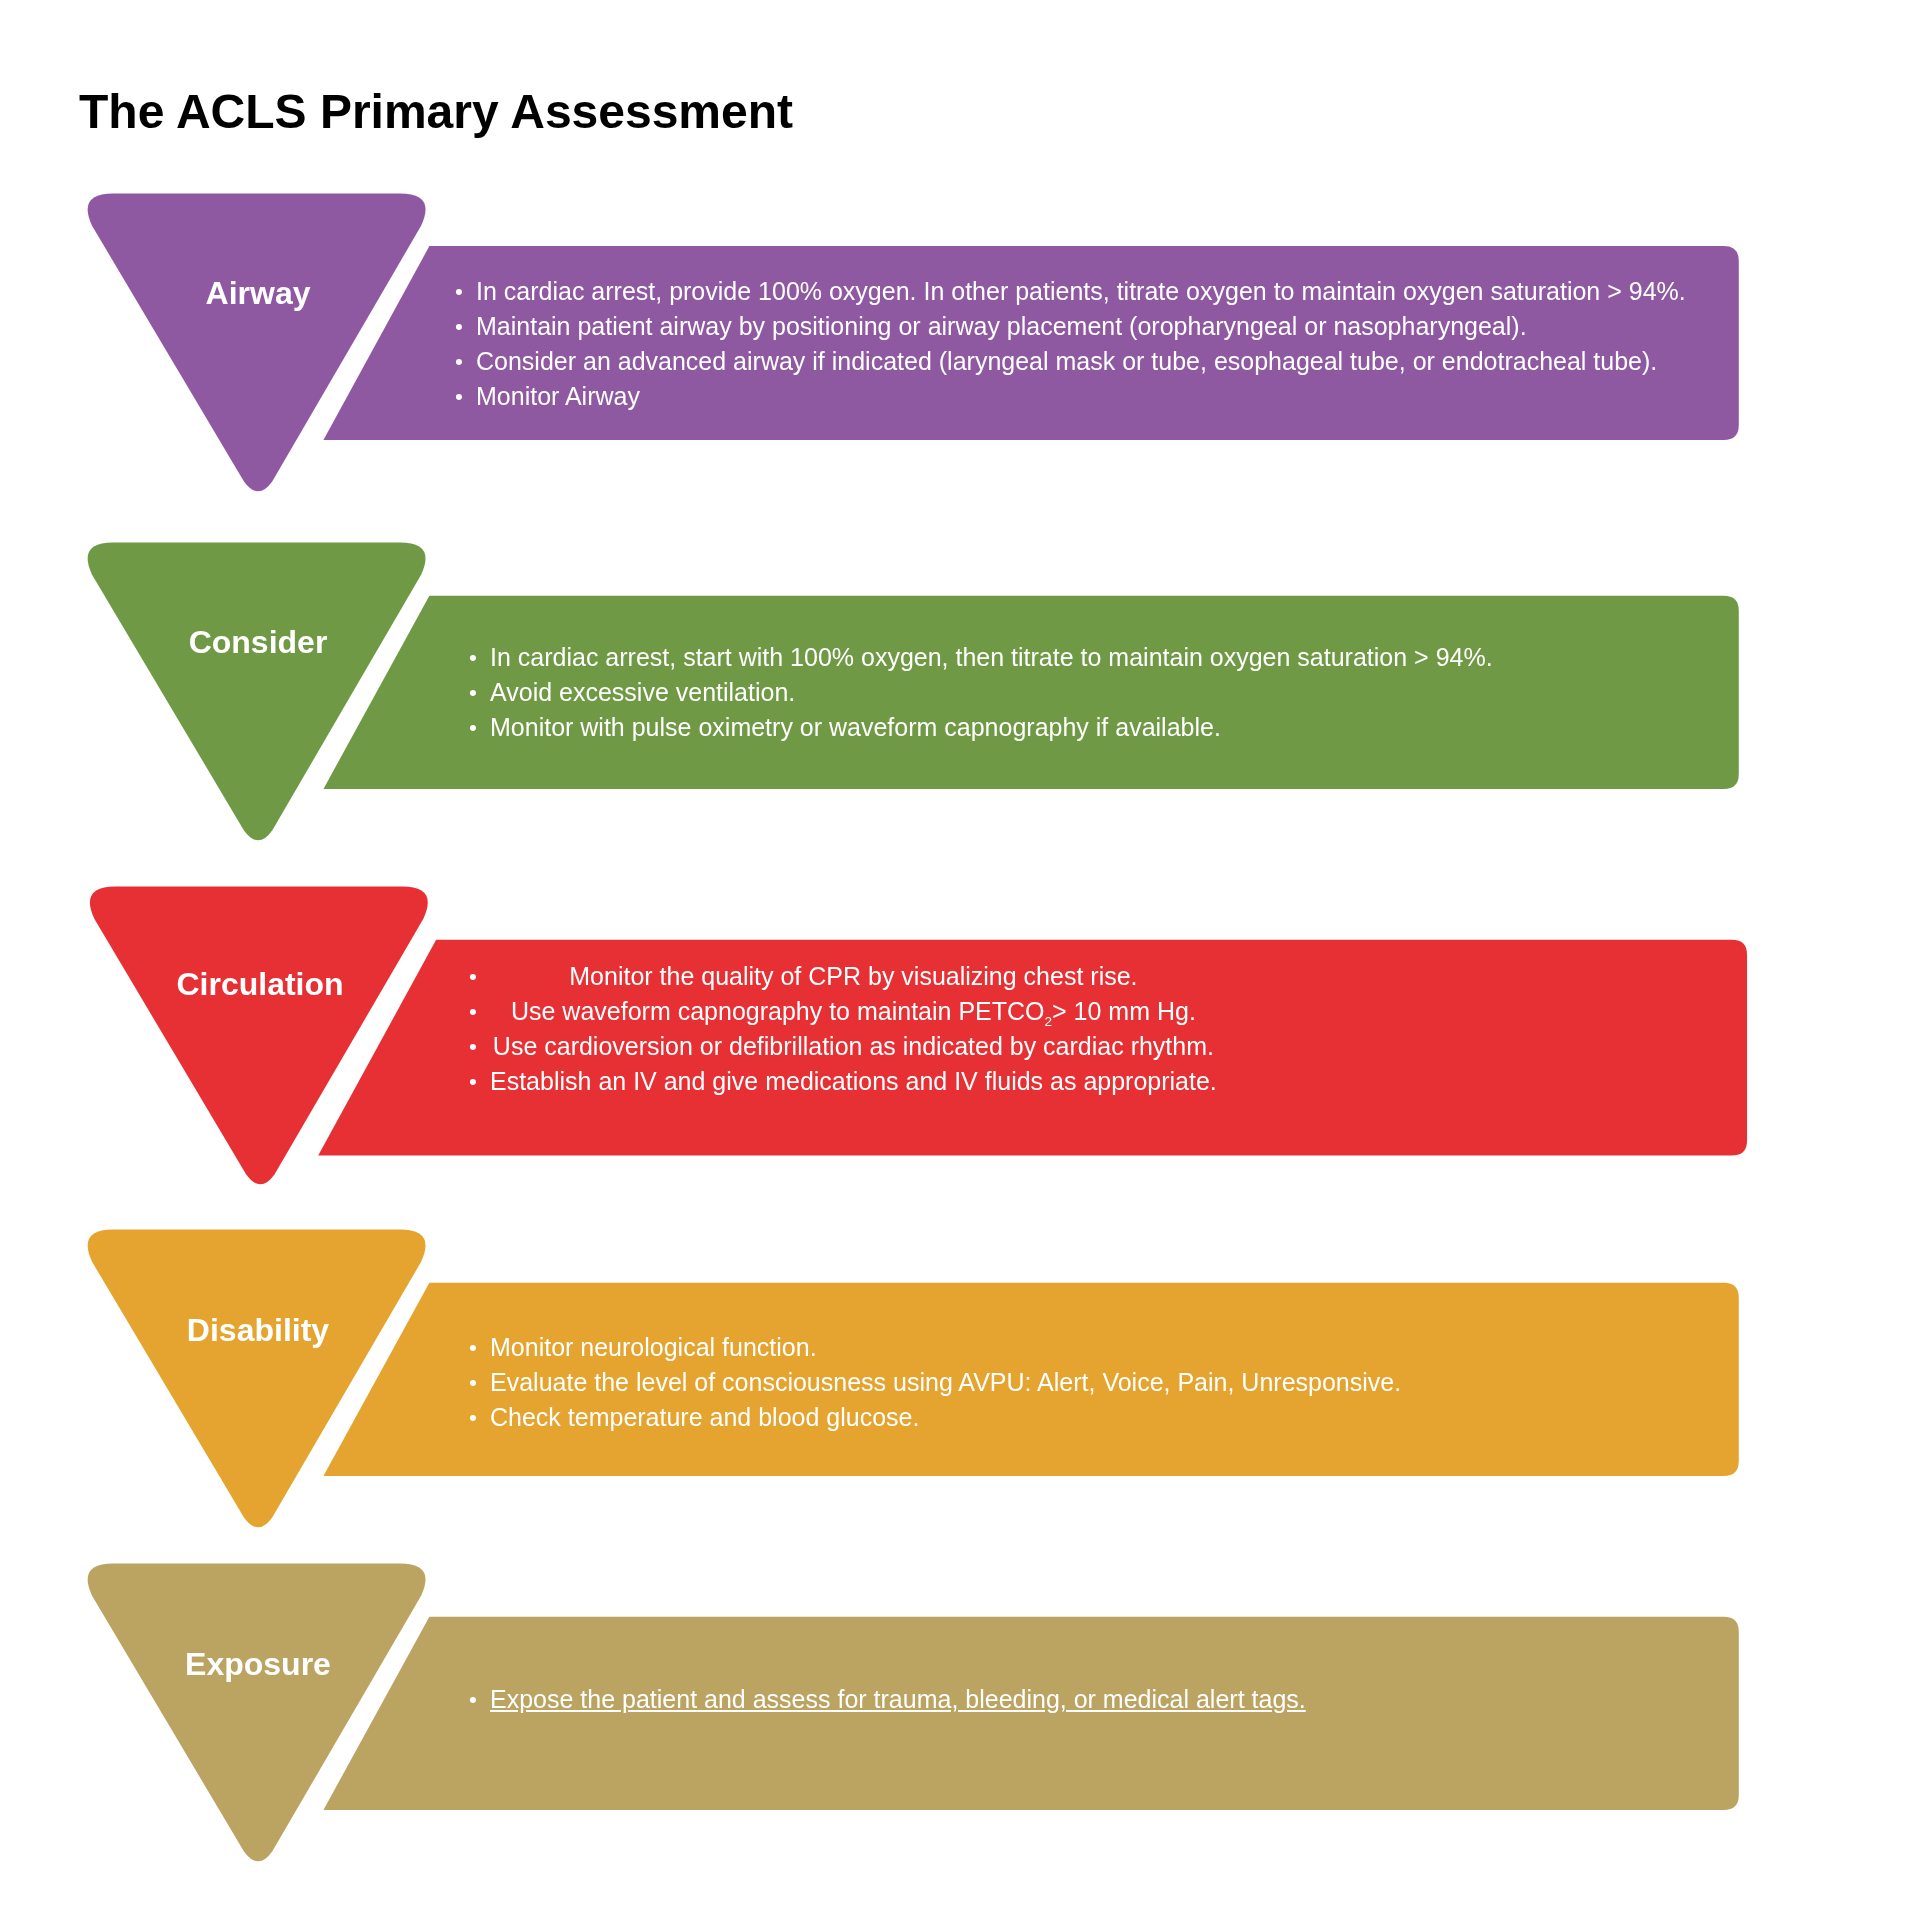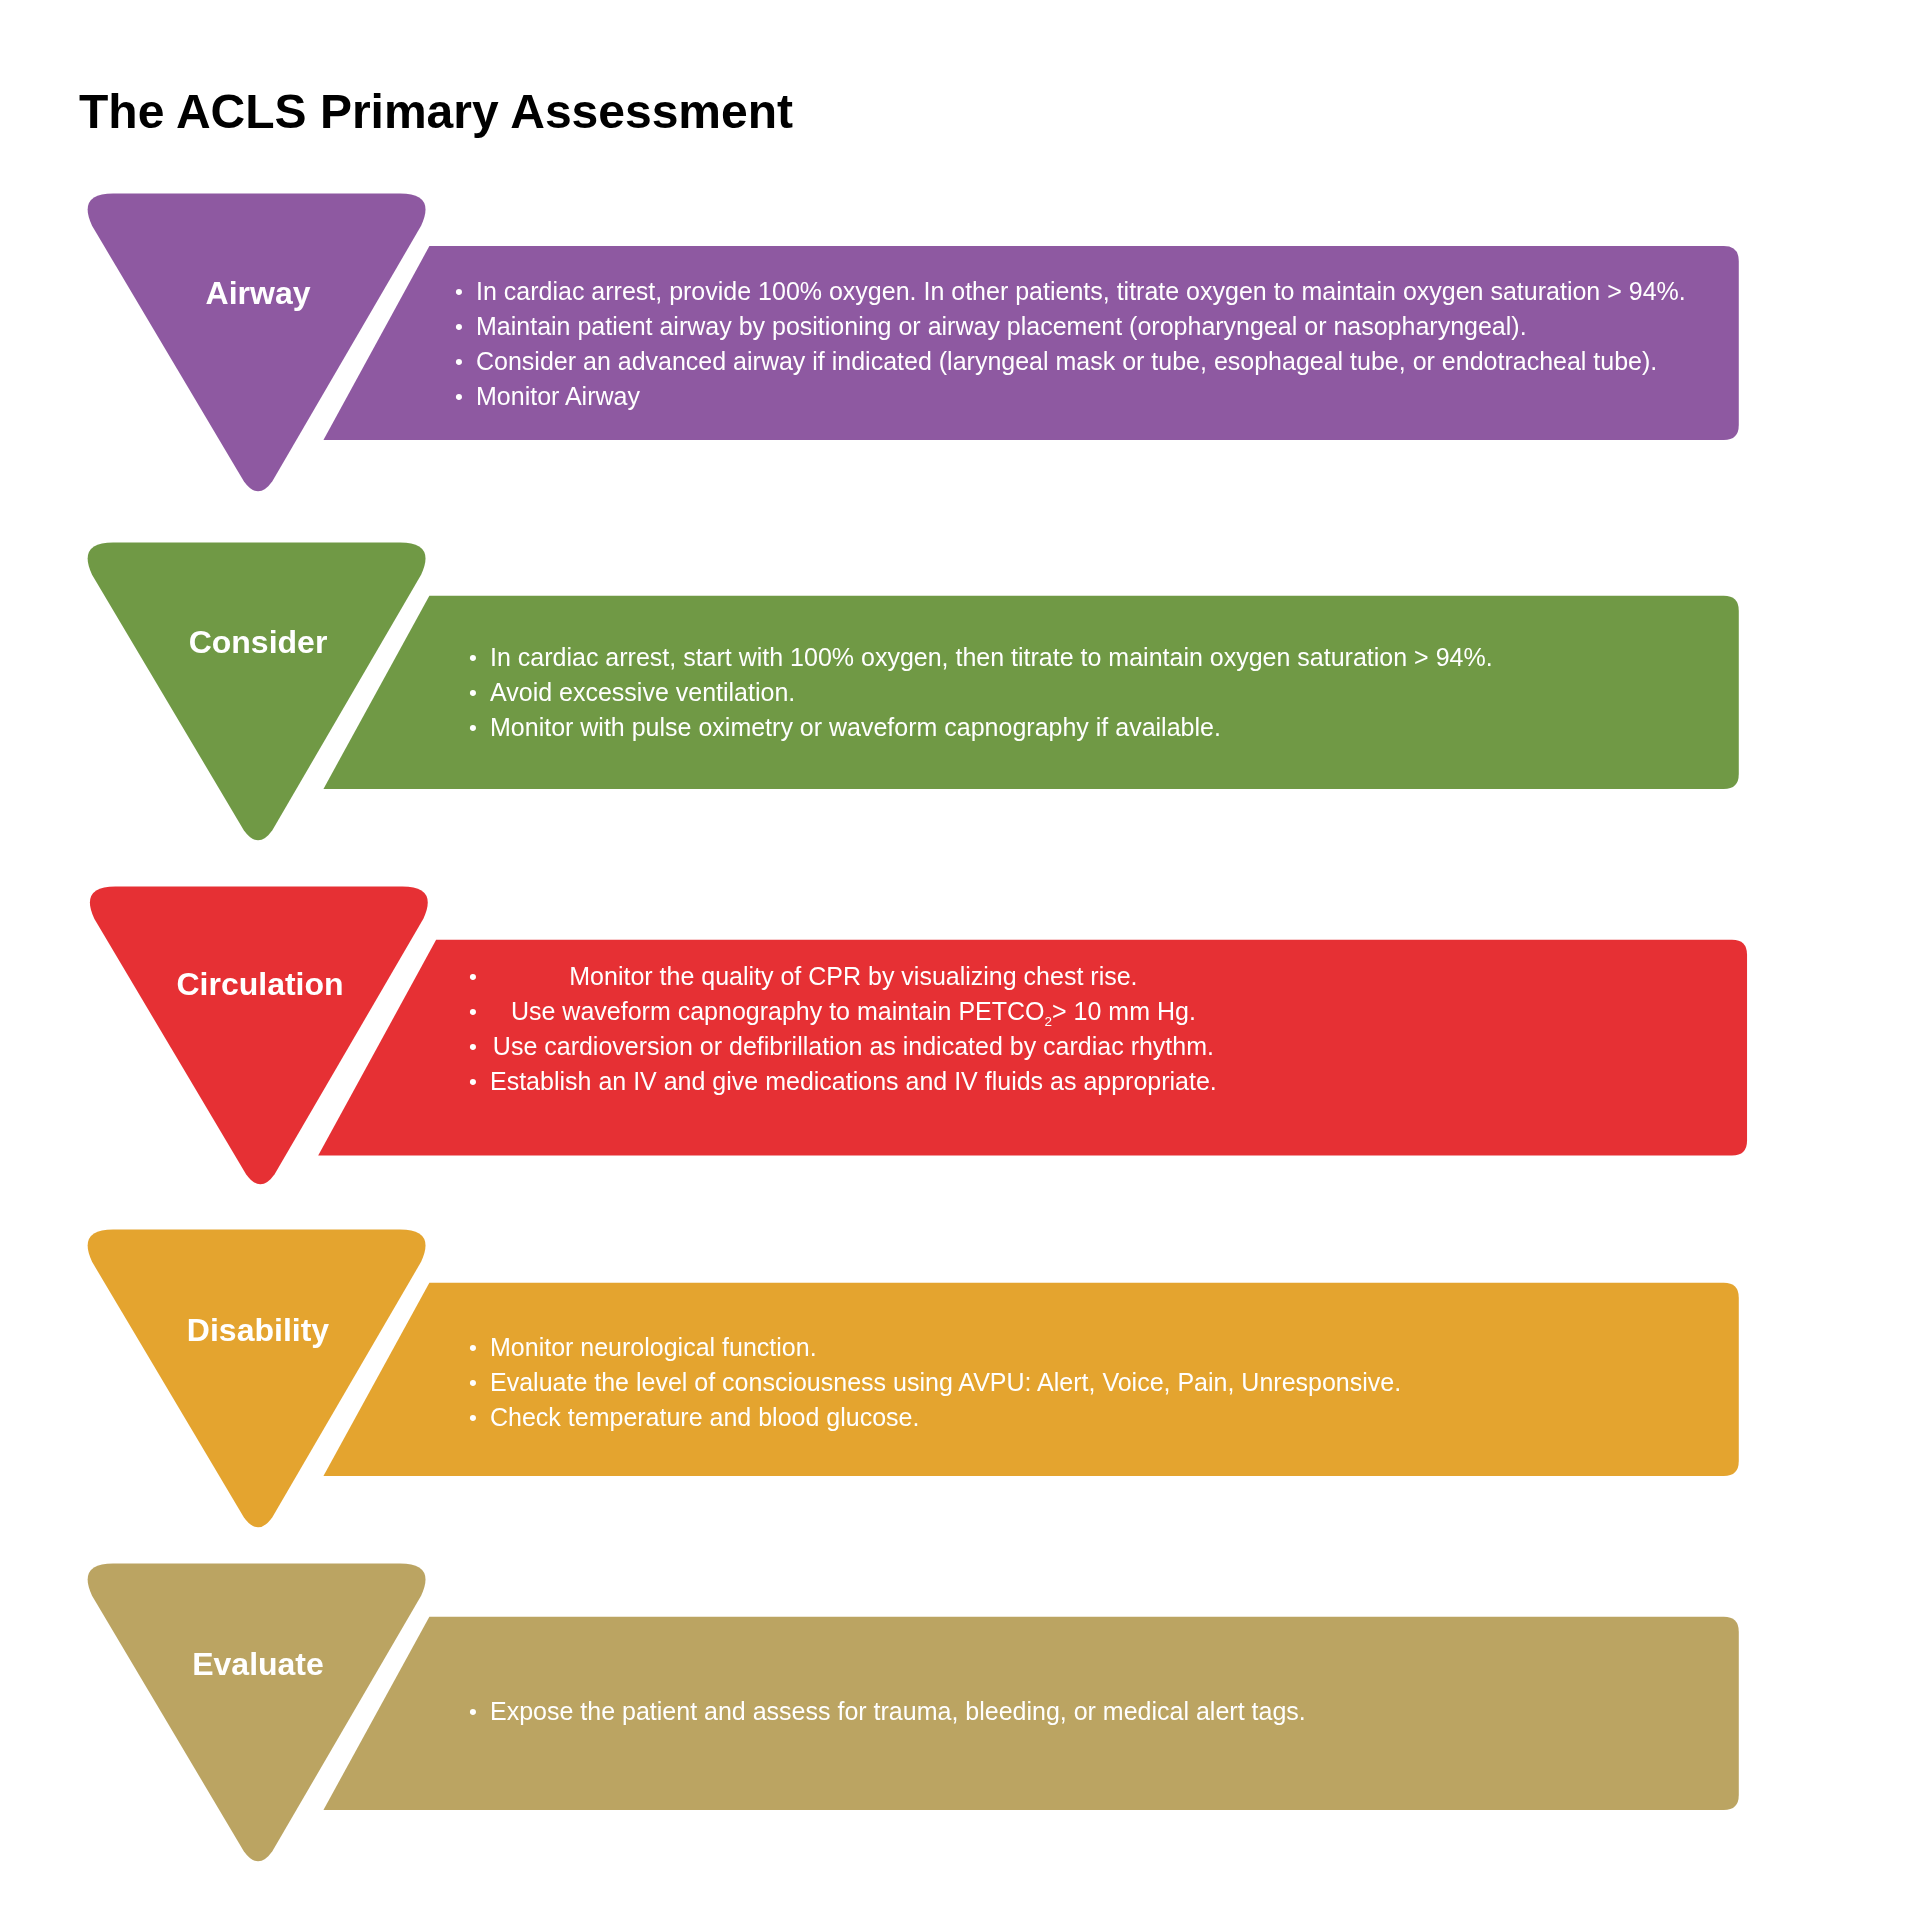--- a/index.html
+++ b/index.html
@@ -70,18 +70,18 @@
     <li>Evaluate the level of consciousness using AVPU: Alert, Voice, Pain, Unresponsive.</li>
     <li>Check temperature and blood glucose.</li>
   </ul>
 </div>
 
 <div class="section" style="top:1562px;height:302px;">
   <svg width="1924" height="302" viewBox="0 0 2560 402">
     <path d="M150 2 L532 2 Q580 2 560 45 L362 385 Q343 412 324 385 L122 45 Q102 2 150 2 Z" fill="#bba462"></path>
     <path d="M571 73 L2294 73 Q2314 73 2314 93 L2314 310 Q2314 330 2294 330 L430 330 Z" fill="#bba462"></path>
   </svg>
-  <div class="step-label" style="top:84px;">Evaluate</div>
-  <ul class="bullets" style="left:469px;top:132px;">
+  <div class="step-label" style="top:84px;">Exposure</div>
+  <ul class="bullets" style="left:469px;top:120px;text-decoration:underline;">
     <li>Expose the patient and assess for trauma, bleeding, or medical alert tags.</li>
   </ul>
 </div>
 
 
 </body></html>

